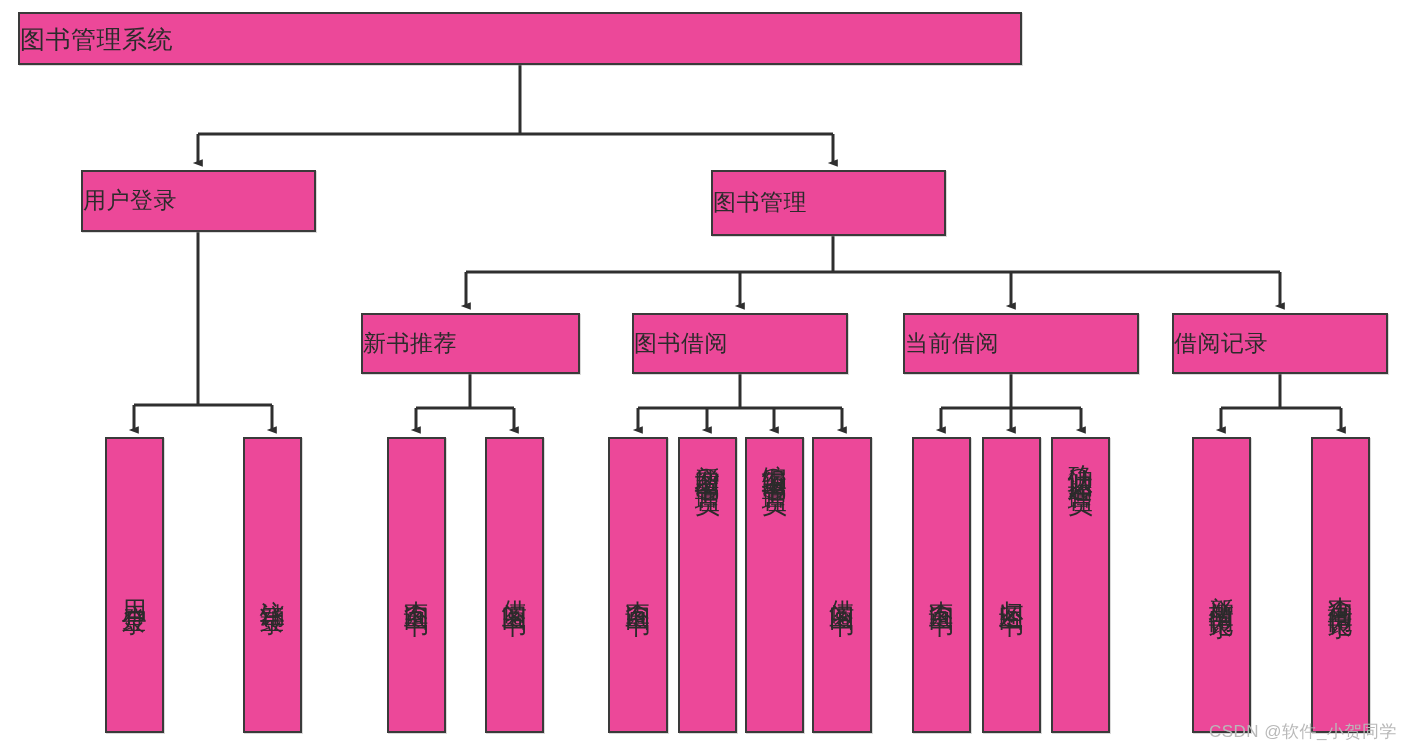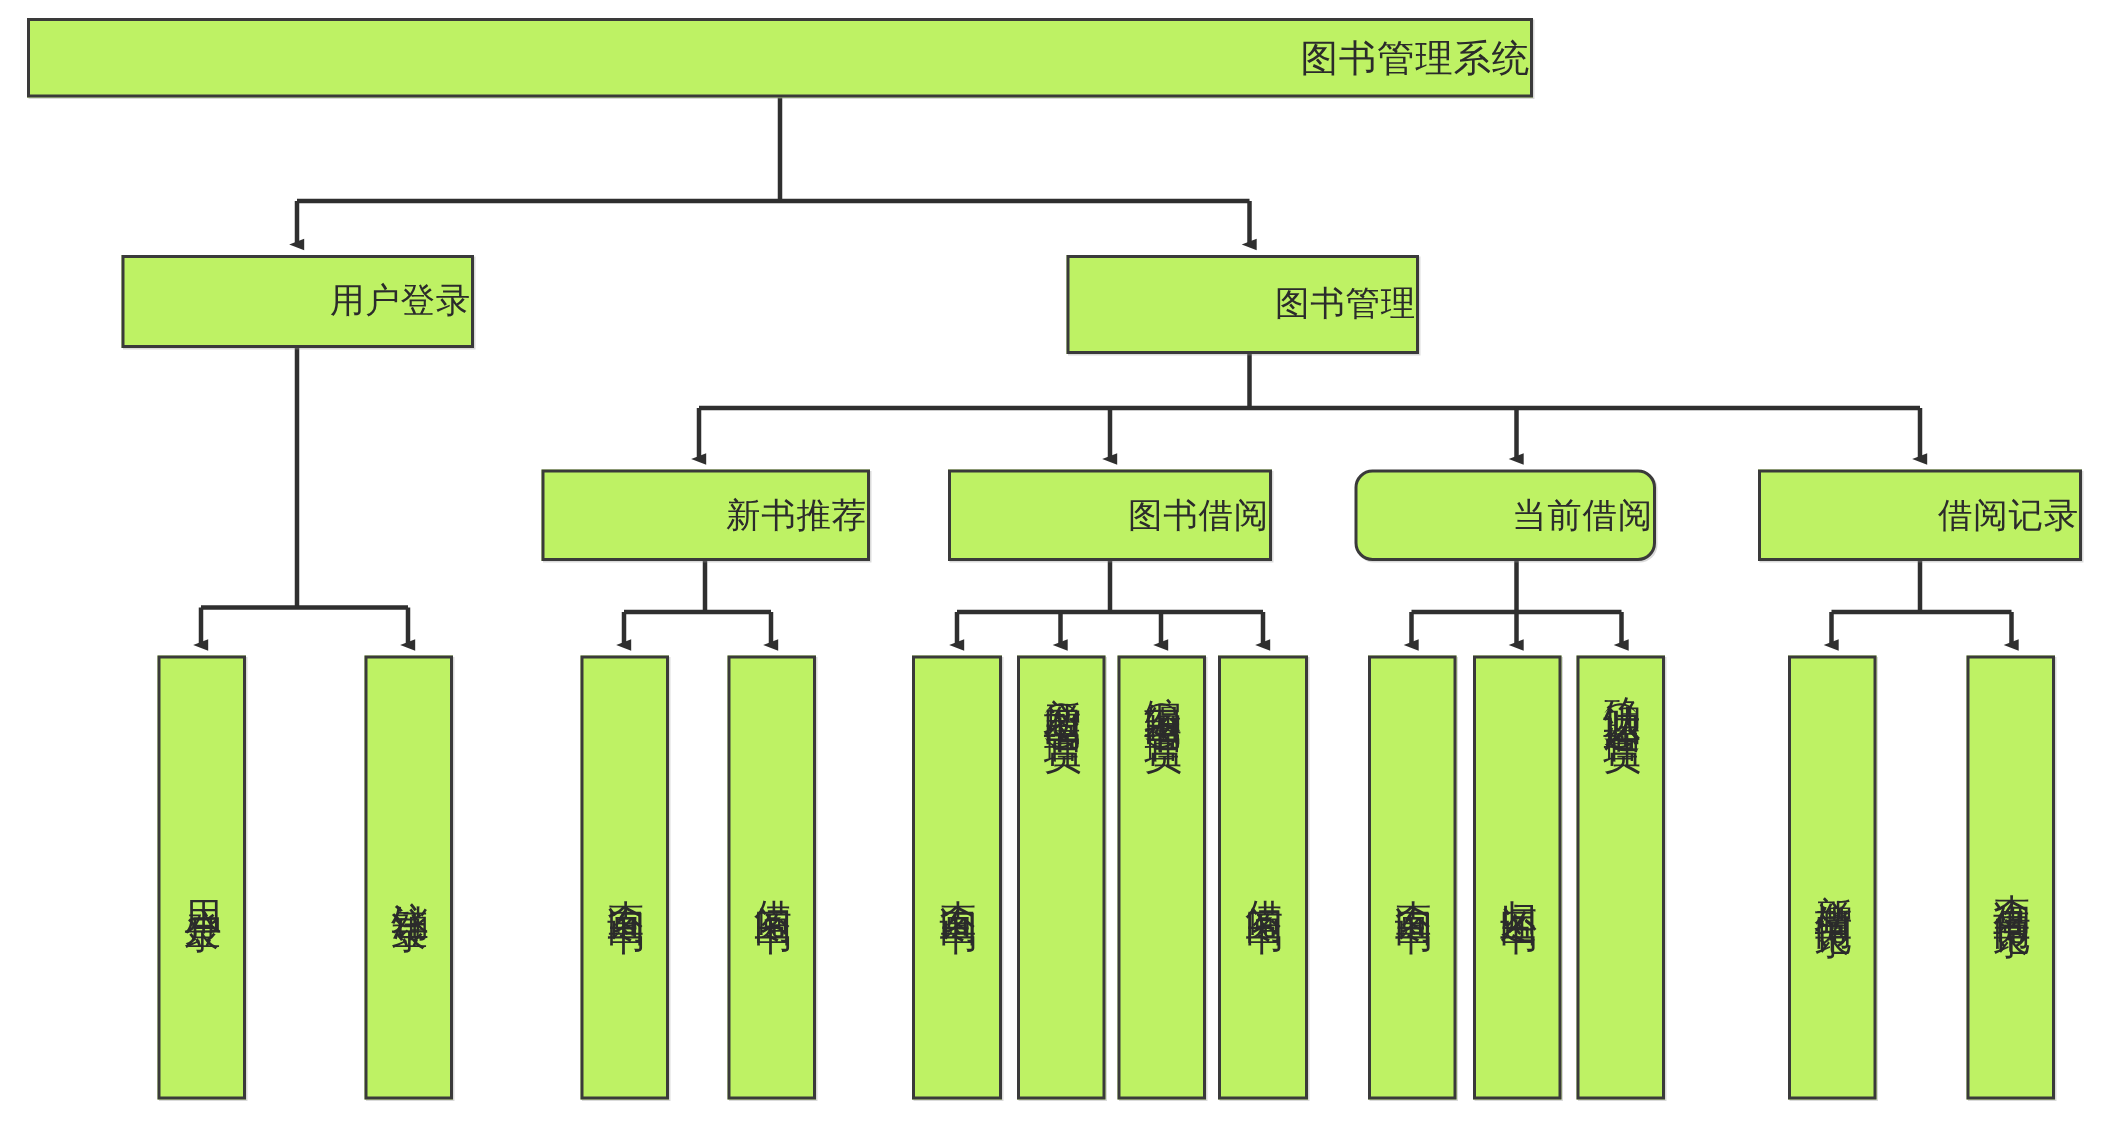--- a/index.html
+++ b/index.html
@@ -3,25 +3,25 @@
 <meta charset="utf-8">
 <style>
   html,body{margin:0;padding:0;background:#ffffff;}
   body{width:1405px;height:747px;font-family:"Liberation Sans","DejaVu Sans",sans-serif;}
   #stage{position:relative;width:1405px;height:747px;overflow:hidden;background:#fff;}
   svg.wires{position:absolute;left:0;top:0;width:1405px;height:747px;pointer-events:none;}
 
   .node{
     position:absolute;
     box-sizing:border-box;
-    background:#bef264;
+    background:#ec4899;
     border:2.5px solid #3a3a3a;
     display:flex;
     align-items:center;
-    justify-content:flex-end;
+    justify-content:flex-start;
     color:#2b2b2b;
     box-shadow:1px 1px 0 rgba(150,150,150,.35);
   }
   .node .lbl{
     display:block;
     text-align:center;
     line-height:1.28;
     letter-spacing:.5px;
     white-space:pre-wrap;
   }
@@ -118,21 +118,21 @@
   <div class="node lvl-2" style="left:711px;top:170px;width:235px;height:66px;">
     <span class="lbl">图书管理</span>
   </div>
 
   <div class="node lvl-3" style="left:632px;top:313px;width:216px;height:61px;">
     <span class="lbl">图书借阅</span>
   </div>
   <div class="node lvl-3" style="left:361px;top:313px;width:219px;height:61px;">
     <span class="lbl">新书推荐</span>
   </div>
-  <div class="node lvl-3" style="left:903px;top:313px;width:201px;height:61px;border-radius:12px;">
+  <div class="node lvl-3" style="left:903px;top:313px;width:236px;height:61px;">
     <span class="lbl">当前借阅</span>
   </div>
   <div class="node lvl-3" style="left:1172px;top:313px;width:216px;height:61px;">
     <span class="lbl">借阅记录</span>
   </div>
 
   <div class="node leaf center" style="left:105px;top:437px;width:59px;height:296px;">
     <span class="lbl">用户登录</span>
   </div>
   <div class="node leaf center" style="left:243px;top:437px;width:59px;height:296px;">
@@ -169,14 +169,15 @@
     <span class="lbl">确认归还（管理员）</span>
   </div>
 
   <div class="node leaf center" style="left:1192px;top:437px;width:59px;height:296px;">
     <span class="lbl">新增借阅记录</span>
   </div>
   <div class="node leaf center" style="left:1311px;top:437px;width:59px;height:296px;">
     <span class="lbl">查询借阅记录</span>
   </div>
 
+  <div class="watermark">CSDN @软件_小贺同学</div>
 
 </div>
 
 </body></html>

